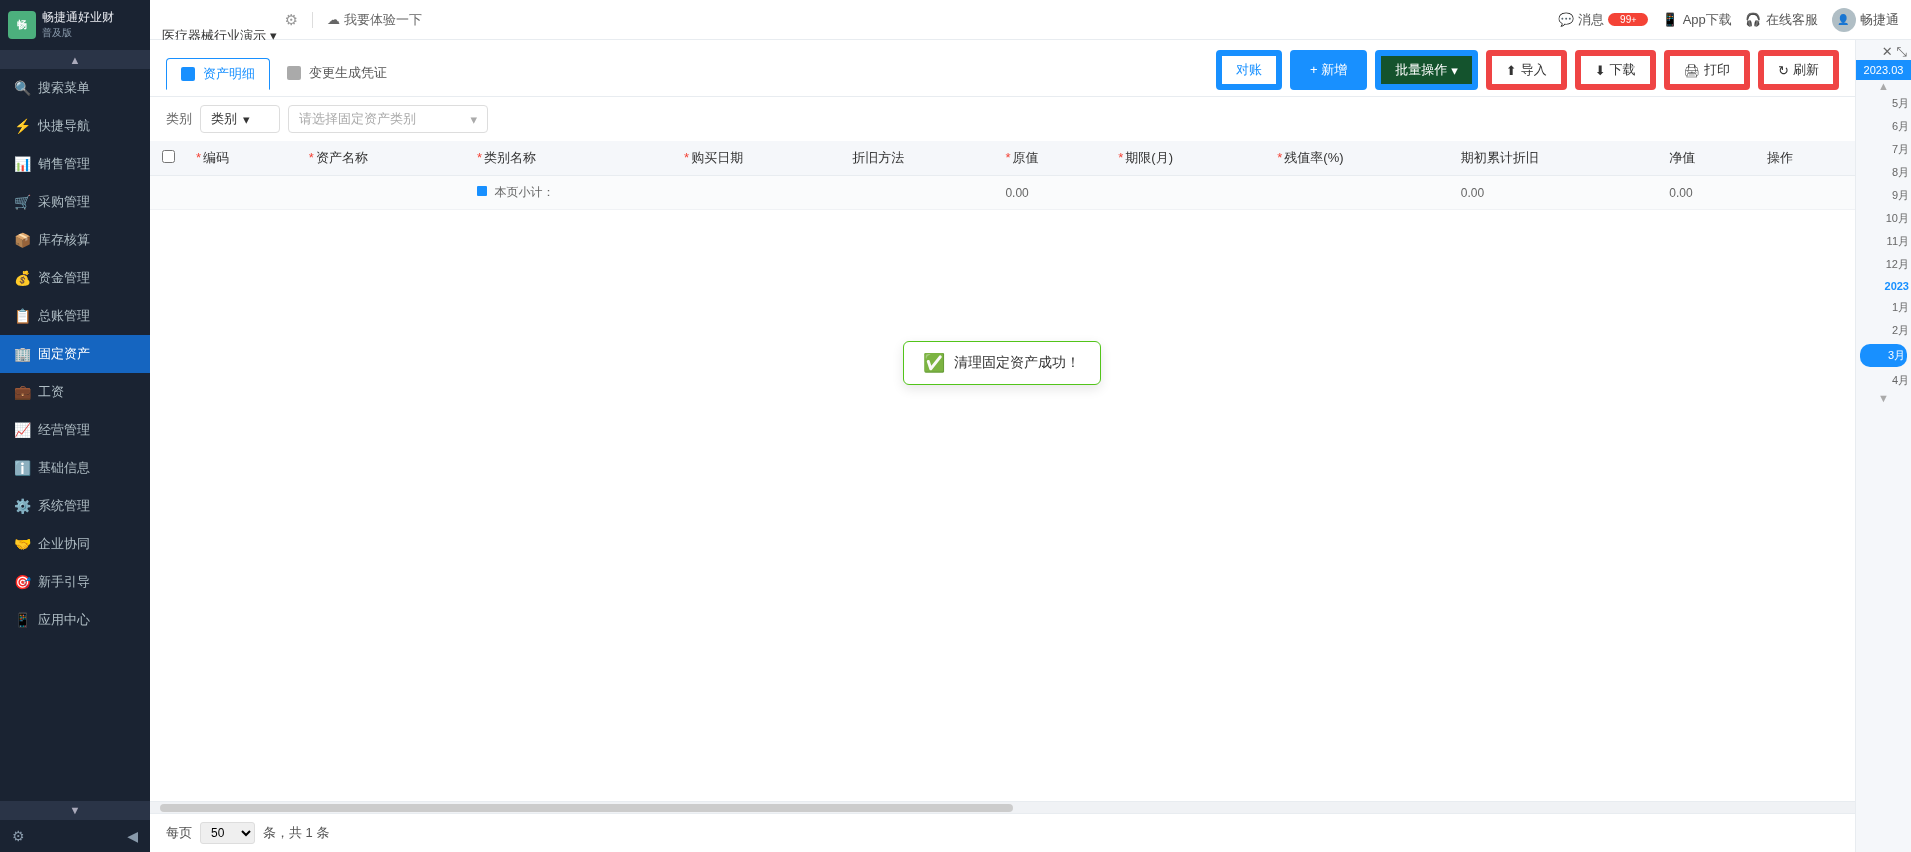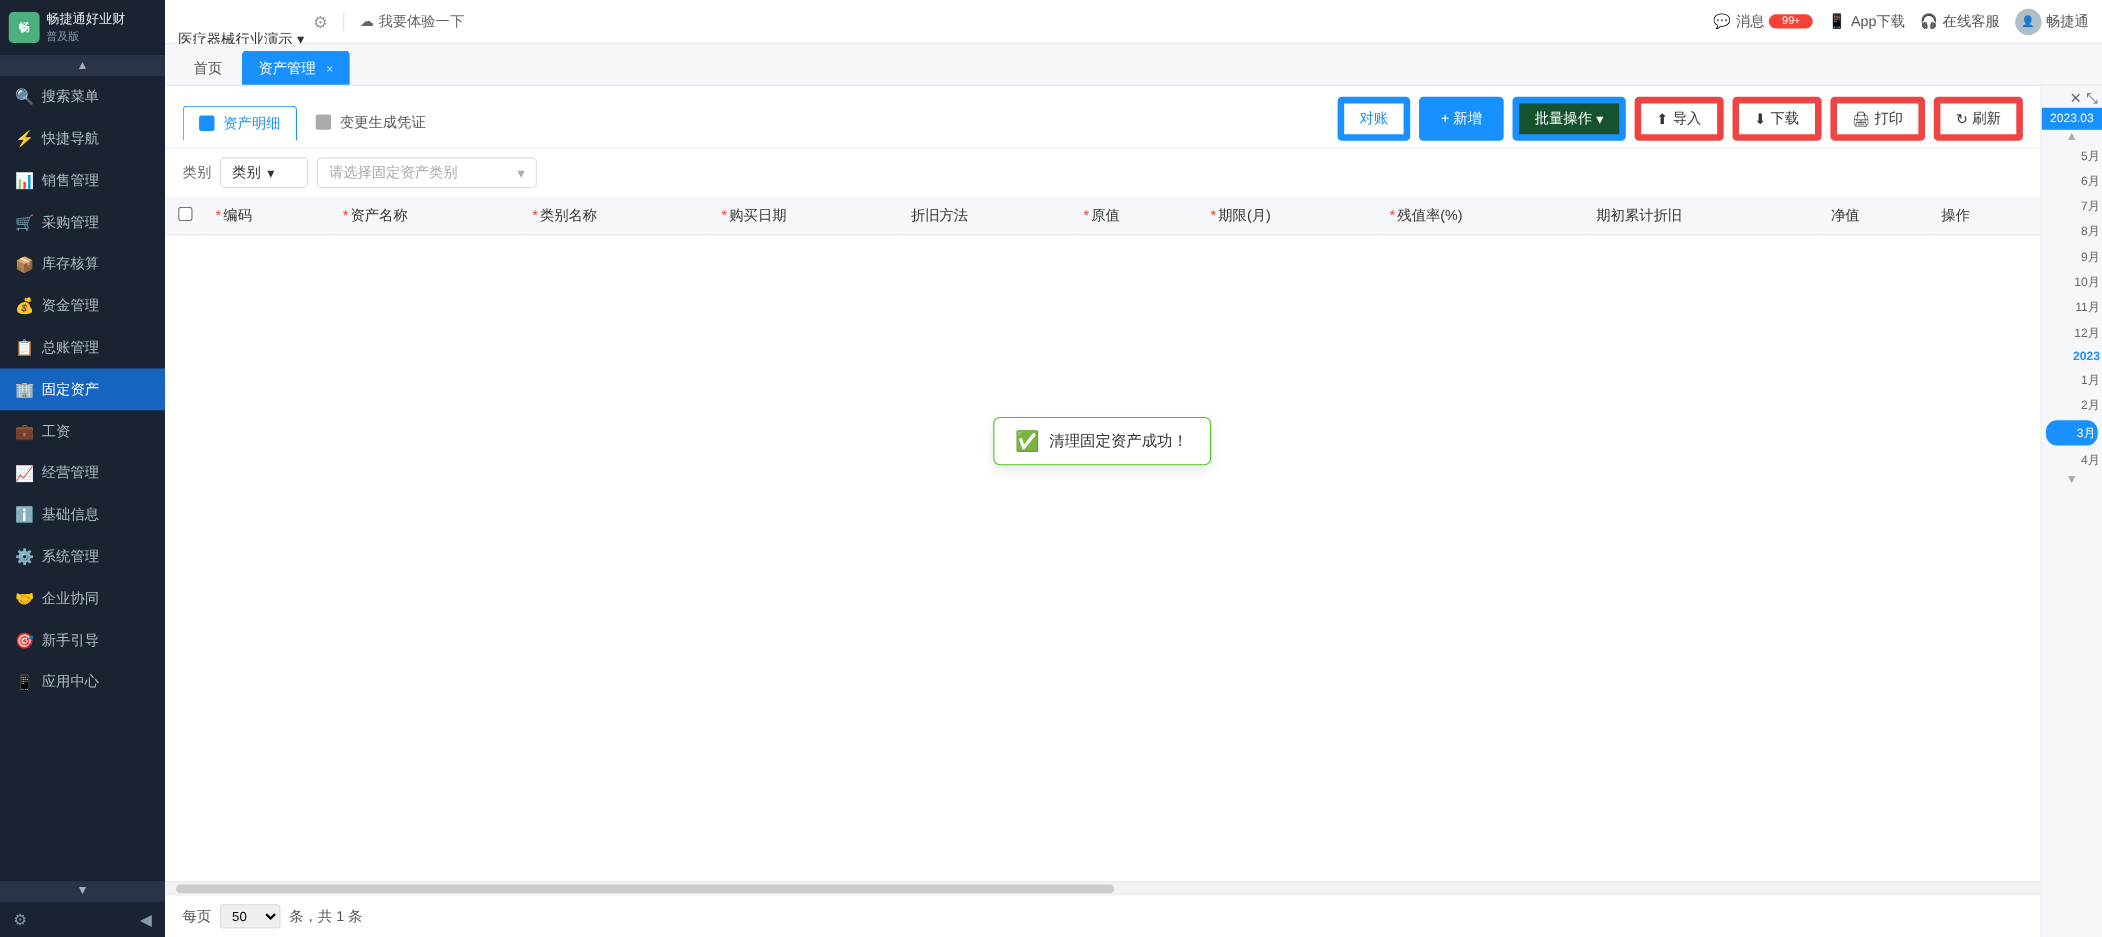--- a/index.html
+++ b/index.html
@@ -311,29 +311,20 @@
         <span>🎧</span>
         <span>在线客服</span>
       </div>
       <div class="topbar-action">
         <div class="topbar-avatar">👤</div>
         <span>畅捷通</span>
       </div>
     </div>
   </div>
 
-  <div class="tabs-bar">
-    <div class="tab tab-home">
-      <span>首页</span>
-    </div>
-    <div class="tab active">
-      <span>资产管理</span>
-      <span class="tab-close">×</span>
-    </div>
-  </div>
 
   <div class="content" style="display:flex;flex-direction:row;">
     <div style="flex:1;display:flex;flex-direction:column;overflow:hidden;">
 
       <div class="sub-tabs">
         <div class="sub-tab active">
           <span style="width:14px;height:14px;background:#1890ff;border-radius:2px;display:inline-block;margin-right:4px;"></span>
           <span>资产明细</span>
         </div>
         <div class="sub-tab">
@@ -393,20 +384,39 @@
               <th><span>折旧方法</span></th>
               <th><span class="required-mark">*</span><span>原值</span></th>
               <th><span class="required-mark">*</span><span>期限(月)</span></th>
               <th><span class="required-mark">*</span><span>残值率(%)</span></th>
               <th><span>期初累计折旧</span></th>
               <th><span>净值</span></th>
               <th><span>操作</span></th>
             </tr>
           </thead>
           <tbody>
+            <tr class="subtotal-row">
+              <td></td>
+              <td></td>
+              <td></td>
+              <td>
+                <span>
+                  <span style="width:10px;height:10px;background:#1890ff;display:inline-block;border-radius:1px;margin-right:4px;"></span>
+                  <span>本页小计：</span>
+                </span>
+              </td>
+              <td></td>
+              <td></td>
+              <td>0.00</td>
+              <td></td>
+              <td></td>
+              <td>0.00</td>
+              <td>0.00</td>
+              <td></td>
+            </tr>
           </tbody>
         </table>
 
         <div class="success-toast">
           <span class="success-icon">✅</span>
           <span>清理固定资产成功！</span>
         </div>
       </div>
 
       <div class="scrollbar-area">

